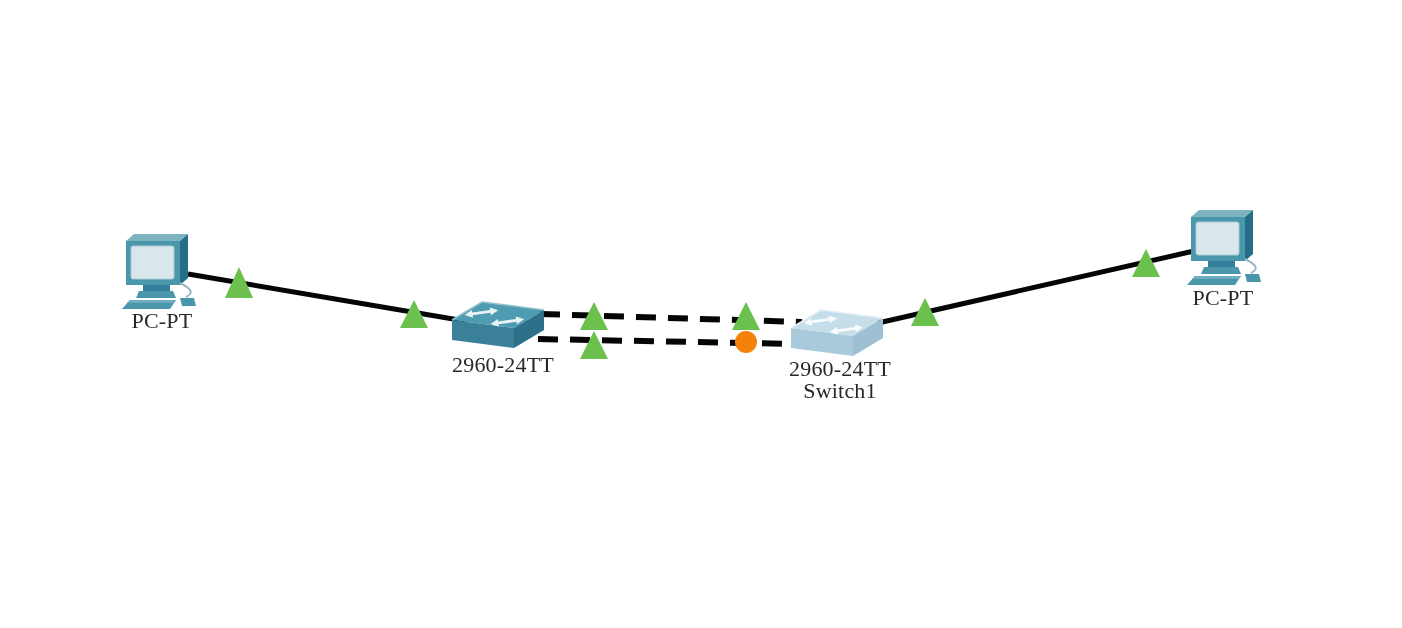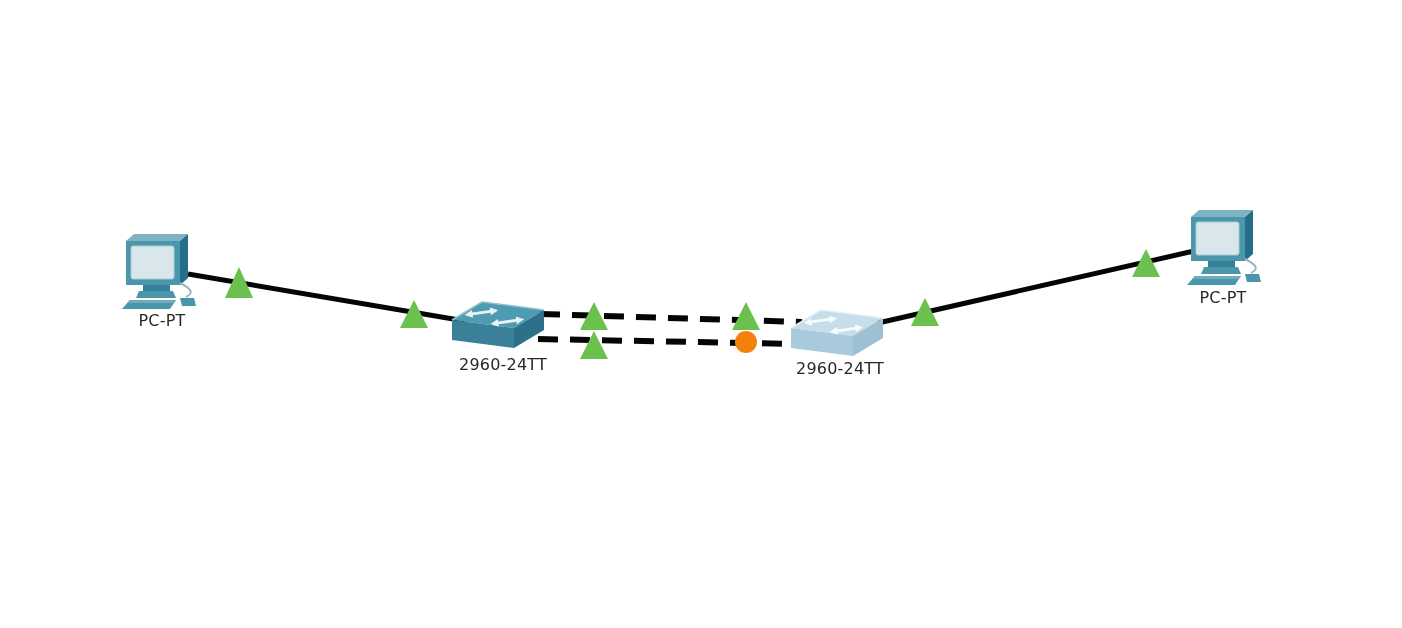--- a/index.html
+++ b/index.html
@@ -19,25 +19,26 @@
     left: 0; top: 0;
     width: 1402px; height: 628px;
   }
   .device {
     position: absolute;
   }
   .device-label {
     position: absolute;
     width: 200px;
     text-align: center;
-    font-size: 16px;
+    font-size: 22px;
     line-height: 22px;
     color: #282828;
     letter-spacing: 0.2px;
     white-space: nowrap;
+    font-family: Liberation Serif, serif;
   }
   .device-label div { white-space: nowrap; }
 </style>
 </head>
 <body>
 
 <div class="workspace">
 
   <svg class="links-layer" width="1402" height="628" viewBox="0 0 1402 628" xmlns="http://www.w3.org/2000/svg">
 
@@ -120,20 +121,21 @@
 
       <g transform="translate(16,13) rotate(-8)" fill="#f7fbfc">
         <polygon points="0,4 8,0 8,2.6 26,2.6 26,0 34,4 26,8 26,5.4 8,5.4 8,8"></polygon>
       </g>
       <g transform="translate(42,22) rotate(-8)" fill="#f7fbfc">
         <polygon points="0,4 8,0 8,2.6 26,2.6 26,0 34,4 26,8 26,5.4 8,5.4 8,8"></polygon>
       </g>
     </svg>
     <div class="device-label" style="left:-47px; top:52px;">
       <div>2960-24TT</div>
+      <div>Switch1</div>
     </div>
   </div>
 
   <div class="device" style="left:1183px; top:207px; width:82px; height:80px;">
     <svg width="82" height="80" viewBox="0 0 82 80" xmlns="http://www.w3.org/2000/svg">
 
       <polygon points="8,10 16,3 70,3 62,10" fill="#7eb4c2"></polygon>
       <polygon points="62,10 70,3 70,47 62,54" fill="#256e87"></polygon>
 
       <rect x="8" y="10" width="54" height="44" fill="#4a97ac"></rect>

